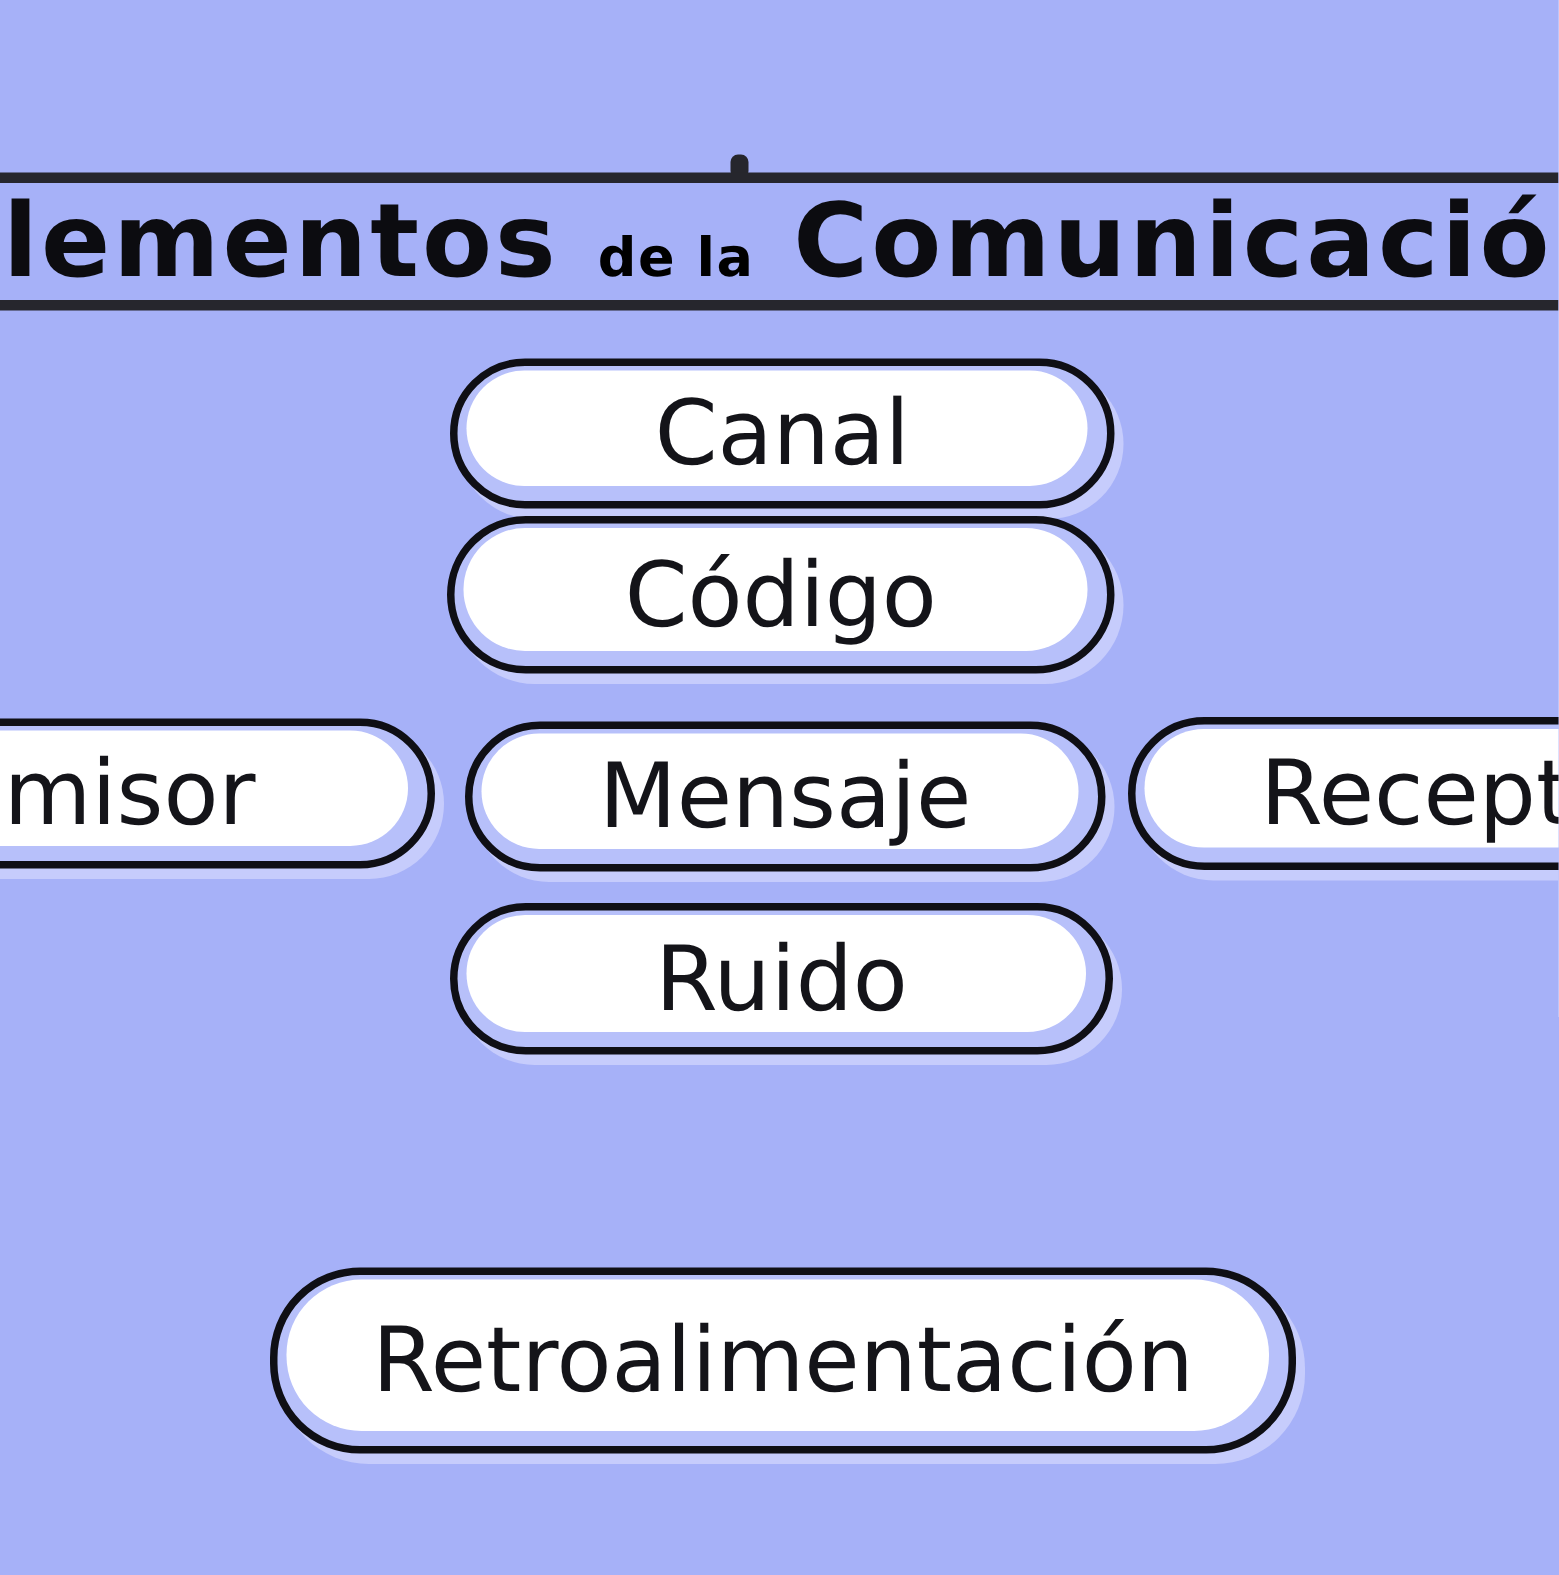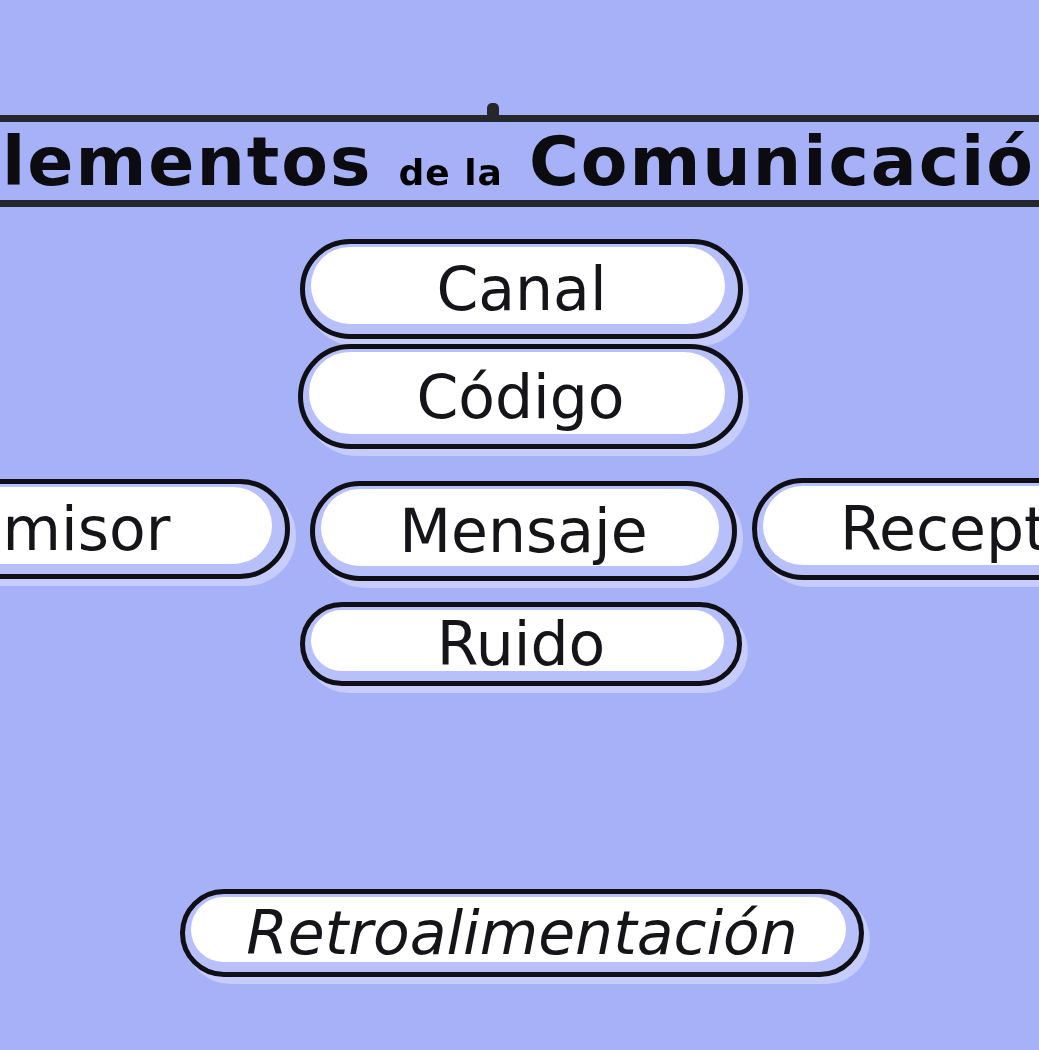--- a/index.html
+++ b/index.html
@@ -75,23 +75,23 @@
     color: #141419;
     white-space: nowrap;
   }
 
   
   .pill-canal    { left: 300px;  top: 239px; width: 443px; height: 100px; }
   .pill-codigo   { left: 298px;  top: 344px; width: 445px; height: 105px; }
   .pill-emisor   { left: -155px; top: 479px; width: 445px; height: 100px; }
   .pill-mensaje  { left: 310px;  top: 481px; width: 427px; height: 100px; }
   .pill-receptor { left: 752px;  top: 478px; width: 445px; height: 102px; }
-  .pill-ruido    { left: 300px;  top: 602px; width: 442px; height: 84px; }
+  .pill-ruido    { left: 300px;  top: 602px; width: 442px; height: 101px; }
   .pill-contexto { left: 298px;  top: 722px; width: 444px; height: 103px; }
-  .pill-retro    { left: 180px;  top: 889px; width: 684px; height: 88px; font-style: italic; }
+  .pill-retro    { left: 180px;  top: 845px; width: 684px; height: 124px; }
 </style>
 </head>
 <body>
 
 <div class="canvas">
 
   <div class="title-tick"></div>
 
   <div class="title-bar">
     <span class="title-big">Elementos</span>

